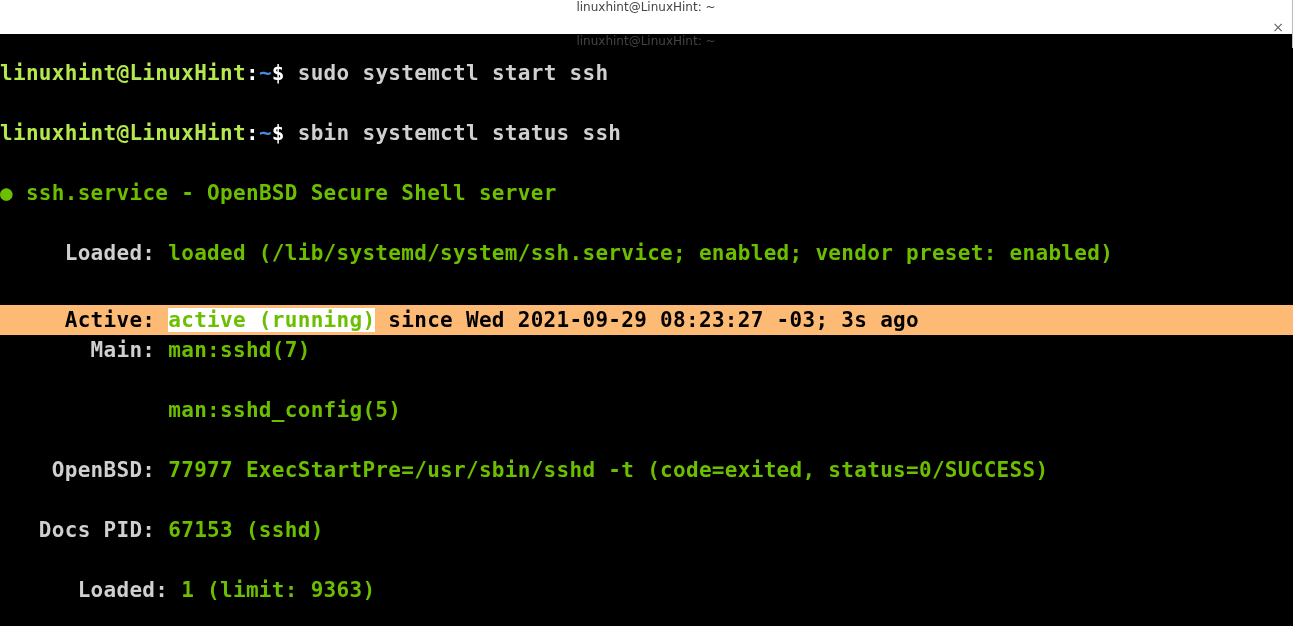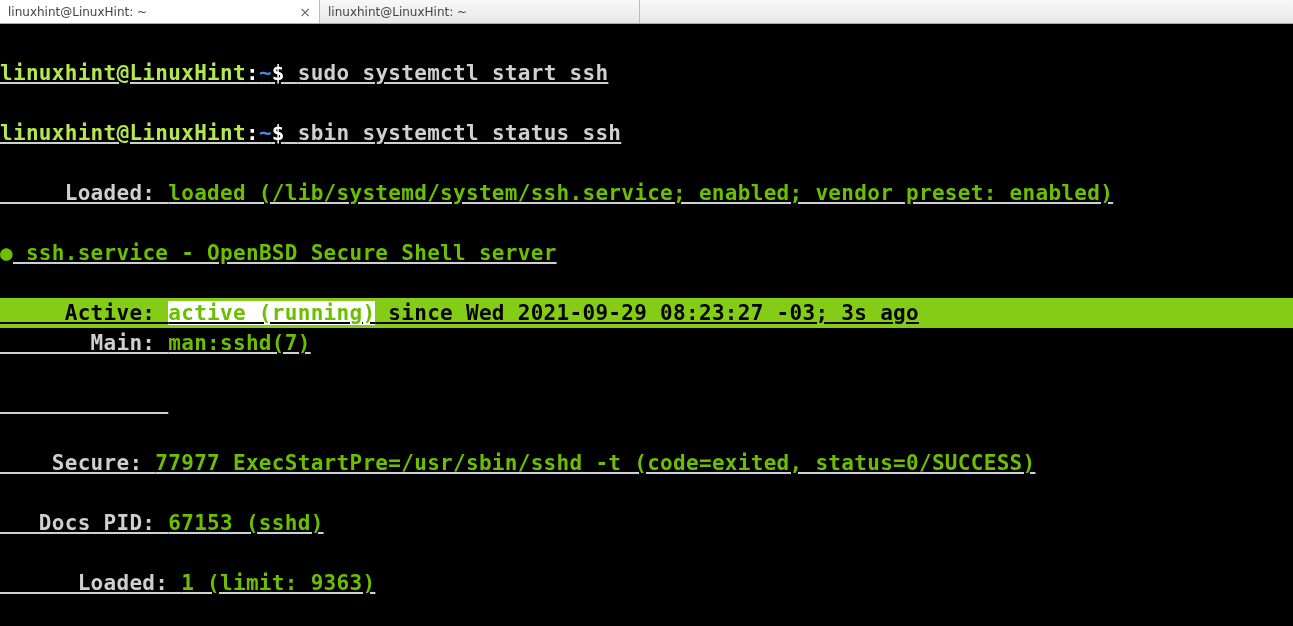--- a/index.html
+++ b/index.html
@@ -1,15 +1,15 @@
 <!DOCTYPE html>
 <html><head>
   <meta charset="utf-8">
   <style>
-    * { margin: 0; padding: 0; box-sizing: border-box; }
+    * { margin: 0; padding: 0; box-sizing: border-box; flex-direction: column; }
     body {
       font-family: "DejaVu Sans Mono", "Liberation Mono", monospace;
       background: #f0f0f0;
       width: 1293px;
       height: 626px;
       overflow: hidden;
     }
     .tabbar {
       height: 24px;
       background: linear-gradient(#f8f8f8, #e8e8e8);
@@ -42,33 +42,34 @@
       background: #000;
       color: #d0d0d0;
       font-size: 21px;
       line-height: 30px;
       padding: 4px 0;
       height: calc(100% - 24px);
       white-space: pre;
       font-weight: bold;
       letter-spacing: 0.3px;
     }
-    .line { padding: 0; text-decoration: underline; }
+    .line { padding: 0; }
     .prompt-user { color: #b4e84e; font-weight: bold; }
     .prompt-sep { color: #ffffff; font-weight: bold; }
     .prompt-path { color: #4a8be0; font-weight: bold; }
     .cmd { color: #d0d0d0; }
     .green { color: #6cbf00; }
     .white { color: #d0d0d0; }
     .dot { color: #6cbf00; display: inline-block; }
     .hl-line {
-      background: #84cc16;
+      background: #fdba74;
       color: #000;
       display: inline-block;
       width: 100%;
+      margin-top: 7px;
     }
     .hl-line .green-on-white {
       background: #fff;
       color: #6cbf00;
     }
   </style>
 </head>
 <body>
 
 <div class="tabbar">
@@ -77,26 +78,26 @@
     <span class="close">×</span>
   </div>
   <div class="tab">
     <span>linuxhint@LinuxHint: ~</span>
   </div>
 </div>
 
 <div class="terminal">
 <div class="line"><span class="prompt-user">linuxhint@LinuxHint</span><span class="prompt-sep">:</span><span class="prompt-path">~</span><span class="prompt-sep">$</span><span> </span><span class="cmd">sudo systemctl start ssh</span></div>
 <div class="line"><span class="prompt-user">linuxhint@LinuxHint</span><span class="prompt-sep">:</span><span class="prompt-path">~</span><span class="prompt-sep">$</span><span> </span><span class="cmd">sbin systemctl status ssh</span></div>
+<div class="line"><span class="dot">●</span><span> </span><span class="green">ssh.service - OpenBSD Secure Shell server</span></div>
 <div class="line"><span class="white">     Loaded: </span><span class="green">loaded (/lib/systemd/system/ssh.service; enabled; vendor preset: enabled)</span></div>
-<div class="line"><span class="dot">●</span><span> </span><span class="green">ssh.service - OpenBSD Secure Shell server</span></div>
 <div class="line hl-line"><span>     Active: </span><span class="green-on-white">active (running)</span><span> since Wed 2021-09-29 08:23:27 -03; 3s ago</span></div>
 <div class="line"><span class="white">       Main: </span><span class="green">man:sshd(7)</span></div>
-<div class="line"><span class="white">             </span></div>
-<div class="line"><span class="white">    Secure: </span><span class="green">77977 ExecStartPre=/usr/sbin/sshd -t (code=exited, status=0/SUCCESS)</span></div>
+<div class="line"><span class="white">             </span><span class="green">man:sshd_config(5)</span></div>
+<div class="line"><span class="white">    OpenBSD: </span><span class="green">77977 ExecStartPre=/usr/sbin/sshd -t (code=exited, status=0/SUCCESS)</span></div>
 <div class="line"><span class="white">   Docs PID: </span><span class="green">67153 (sshd)</span></div>
 <div class="line"><span class="white">      Loaded: </span><span class="green">1 (limit: 9363)</span></div>
 
 
 
 
 
 
 
 

